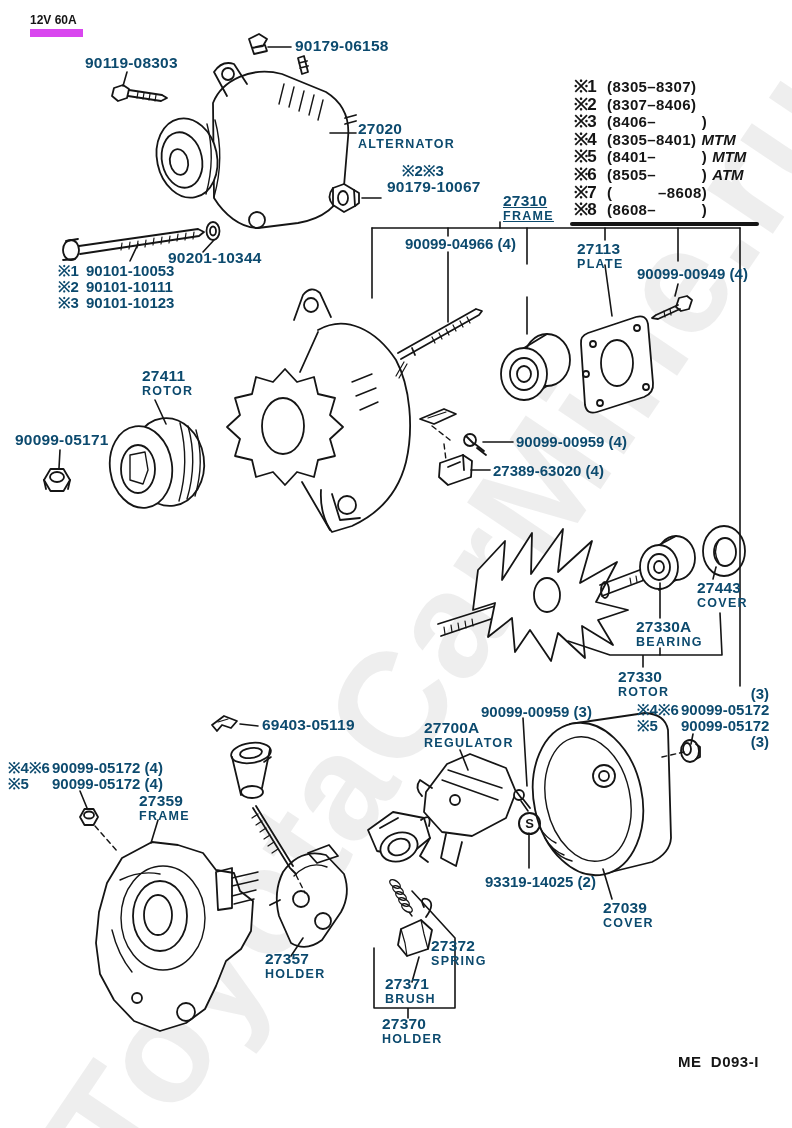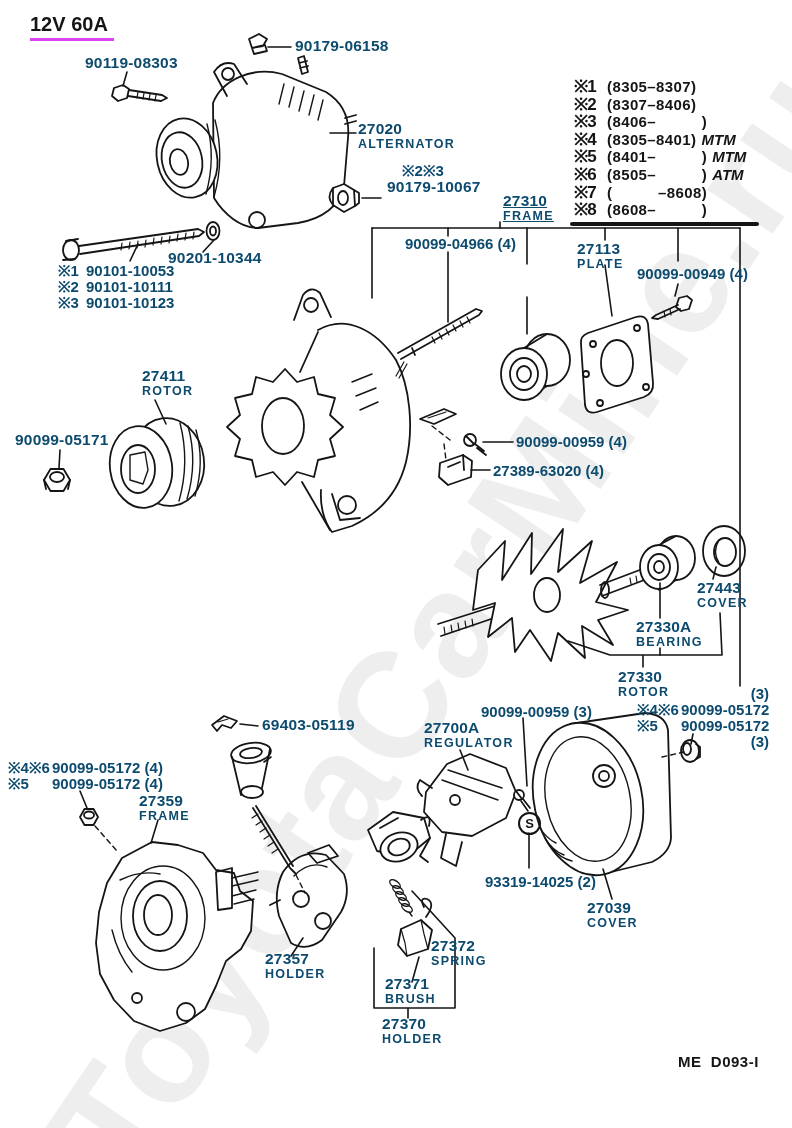--- a/index.html
+++ b/index.html
@@ -7,22 +7,22 @@
          font-family:"Liberation Sans",sans-serif;color:#151515;}
   svg{position:absolute;left:0;top:0;}
   .callout{position:absolute;font-weight:bold;white-space:nowrap;color:#0c4a6e;z-index:3;}
   .pn{font-size:15.5px;letter-spacing:.2px;line-height:16px;}
   .nm{font-size:12.5px;letter-spacing:1.3px;line-height:13px;margin-top:1px;}
   .row{font-size:15px;line-height:16px;}
   .mk{display:inline-block;}
   .mk26{width:28px;}
   .mk44{width:44px;}
   .tr{text-align:right;}
-  #title{position:absolute;left:30px;top:13px;font-size:20px;font-weight:bold;
-         border-bottom:3px solid #d946ef;padding:0 6px 2px 0;z-index:3;}
+  #title{position:absolute;left:30px;top:13px;font-size:12px;font-weight:bold;
+         border-bottom:8px solid #d946ef;padding:0 6px 2px 0;z-index:3;}
   #legend{position:absolute;left:574px;top:78px;z-index:3;font-weight:bold;}
   .lg-row{font-size:15px;line-height:17.6px;white-space:nowrap;}
   .lg-m{font-size:17px;display:inline-block;width:33px;letter-spacing:-1px;}
   .lg-t{white-space:pre;letter-spacing:.4px;}
   .lg-s{margin-left:5px;font-style:italic;}
   #footer{position:absolute;left:678px;top:1053px;font-size:15px;font-weight:bold;
           white-space:pre;letter-spacing:.5px;z-index:3;}
   #watermark{position:absolute;left:14px;top:1112px;font-size:150px;font-weight:bold;
              color:rgba(90,90,90,0.10);transform:rotate(-56deg);transform-origin:0 0;
              white-space:nowrap;z-index:1;letter-spacing:2px;}
@@ -427,21 +427,21 @@
     <div class="pn">27359</div>
     <div class="nm">FRAME</div>
   </div>
 
   <span id="sMark">S</span>
 
   <div class="callout row" style="left:485px;top:874px;">
     <span>93319-14025</span> <span>(2)</span>
   </div>
 
-  <div class="callout" style="left:587px;top:900px;">
+  <div class="callout" style="left:603px;top:900px;">
     <div class="pn">27039</div>
     <div class="nm">COVER</div>
   </div>
 
   <div class="callout" style="left:265px;top:951px;">
     <div class="pn">27357</div>
     <div class="nm">HOLDER</div>
   </div>
 
   <div class="callout" style="left:431px;top:938px;">

